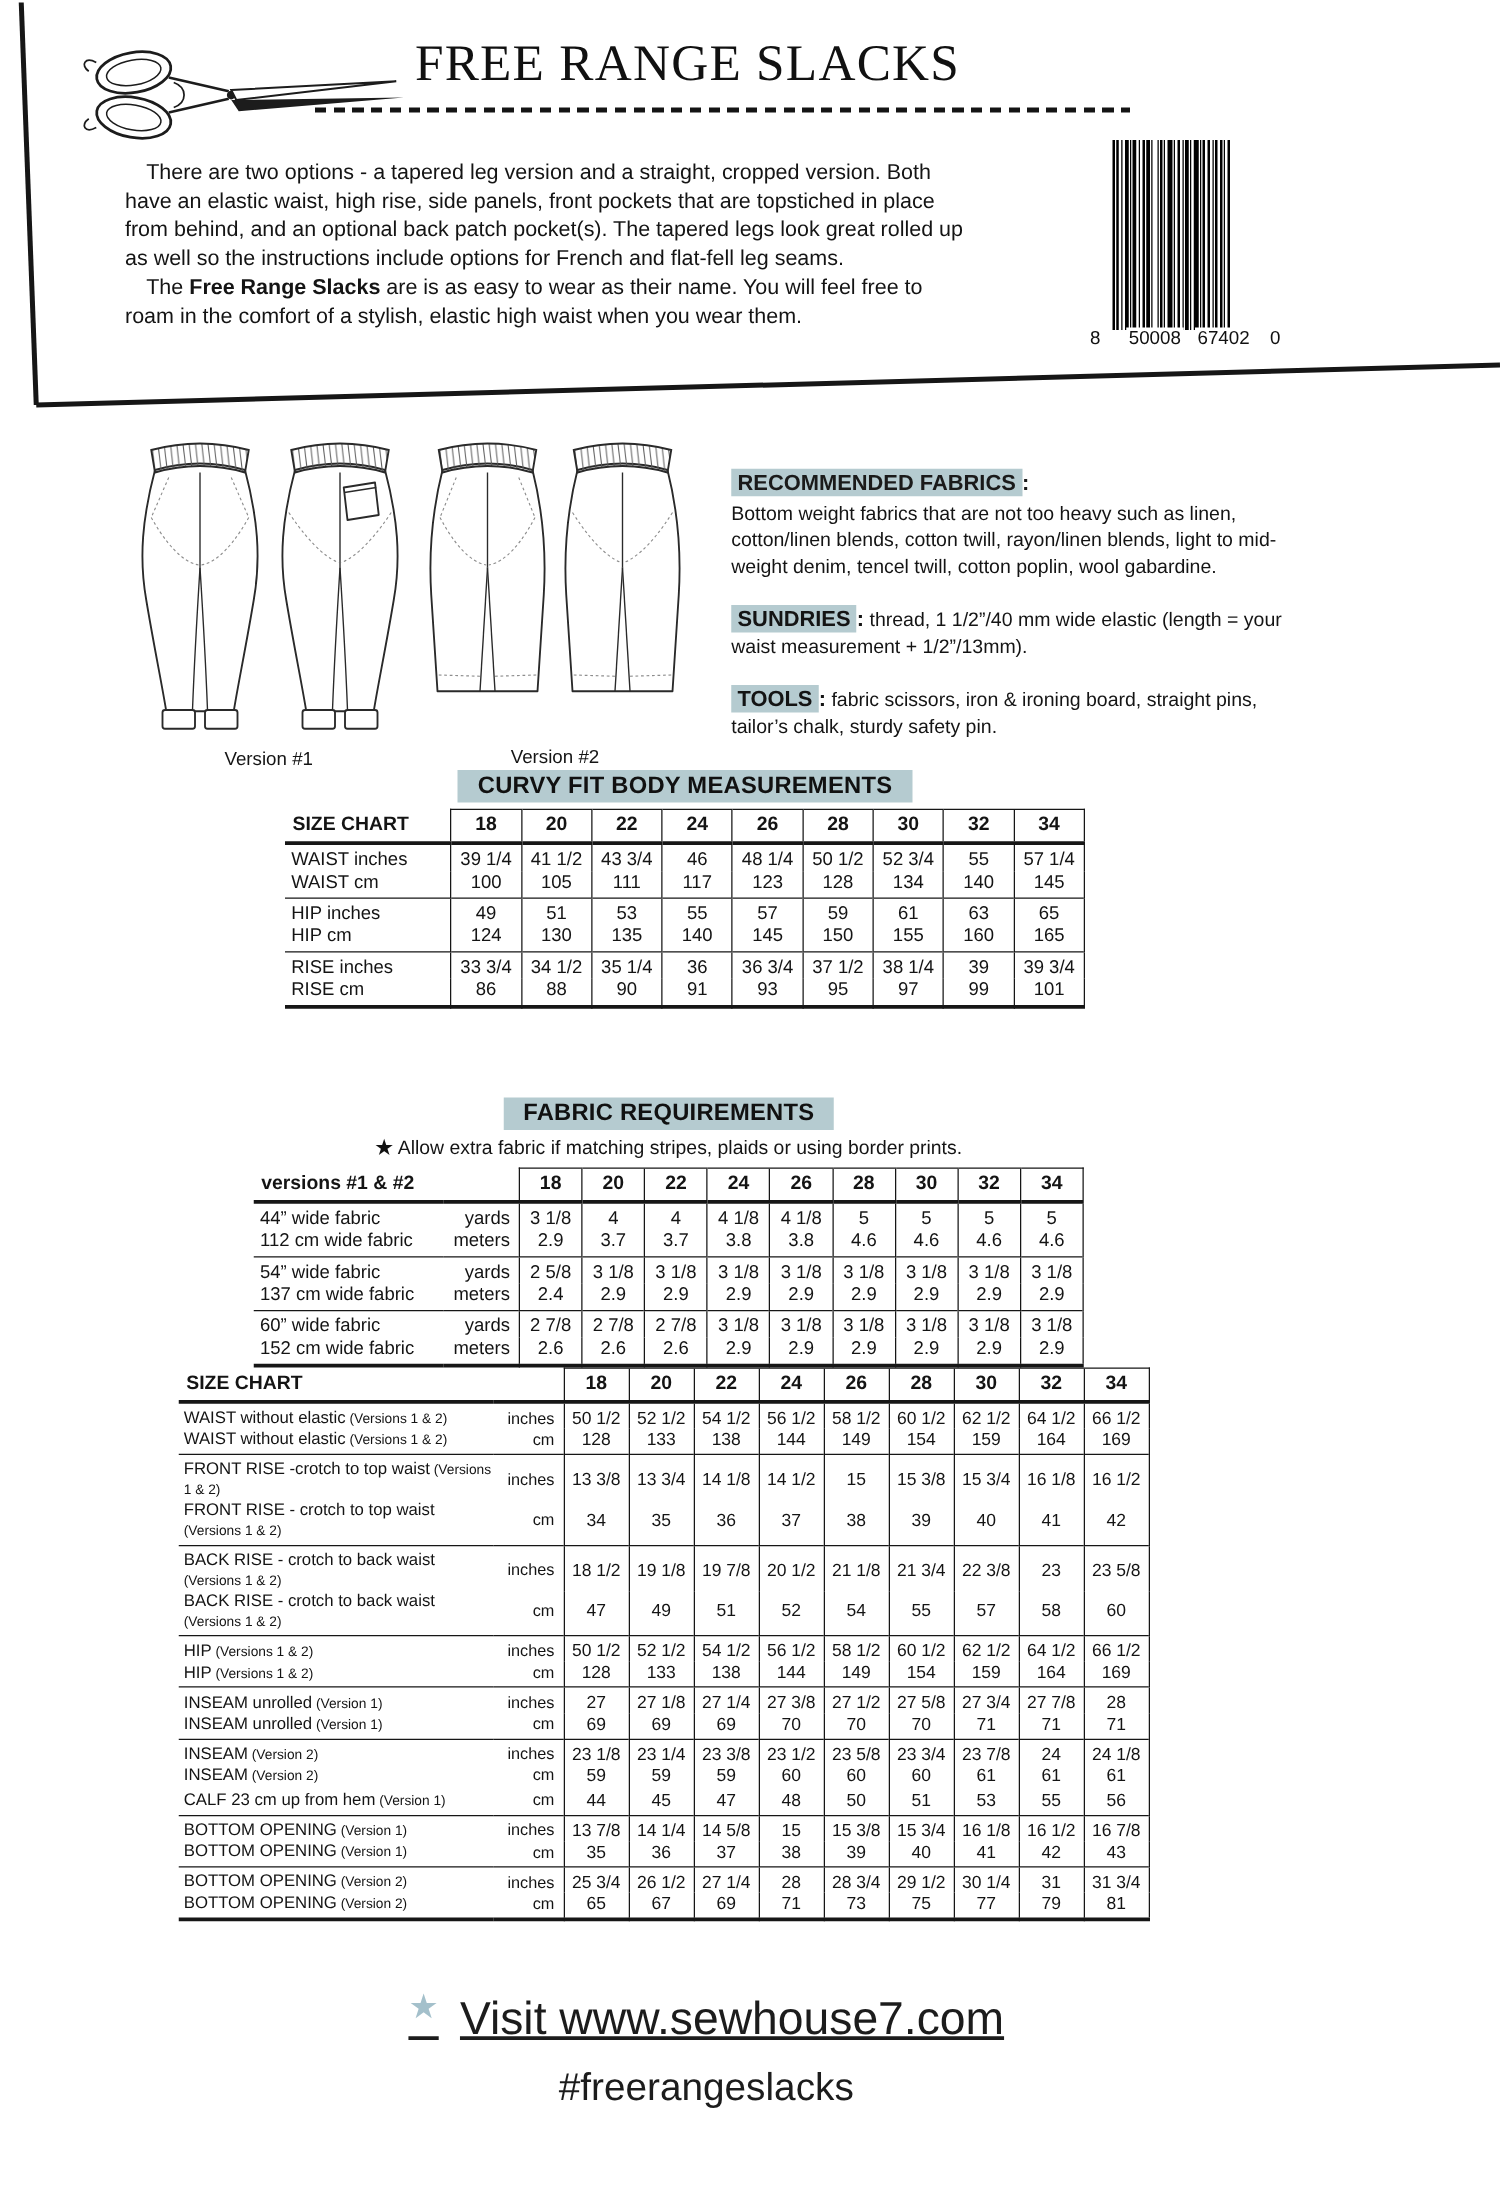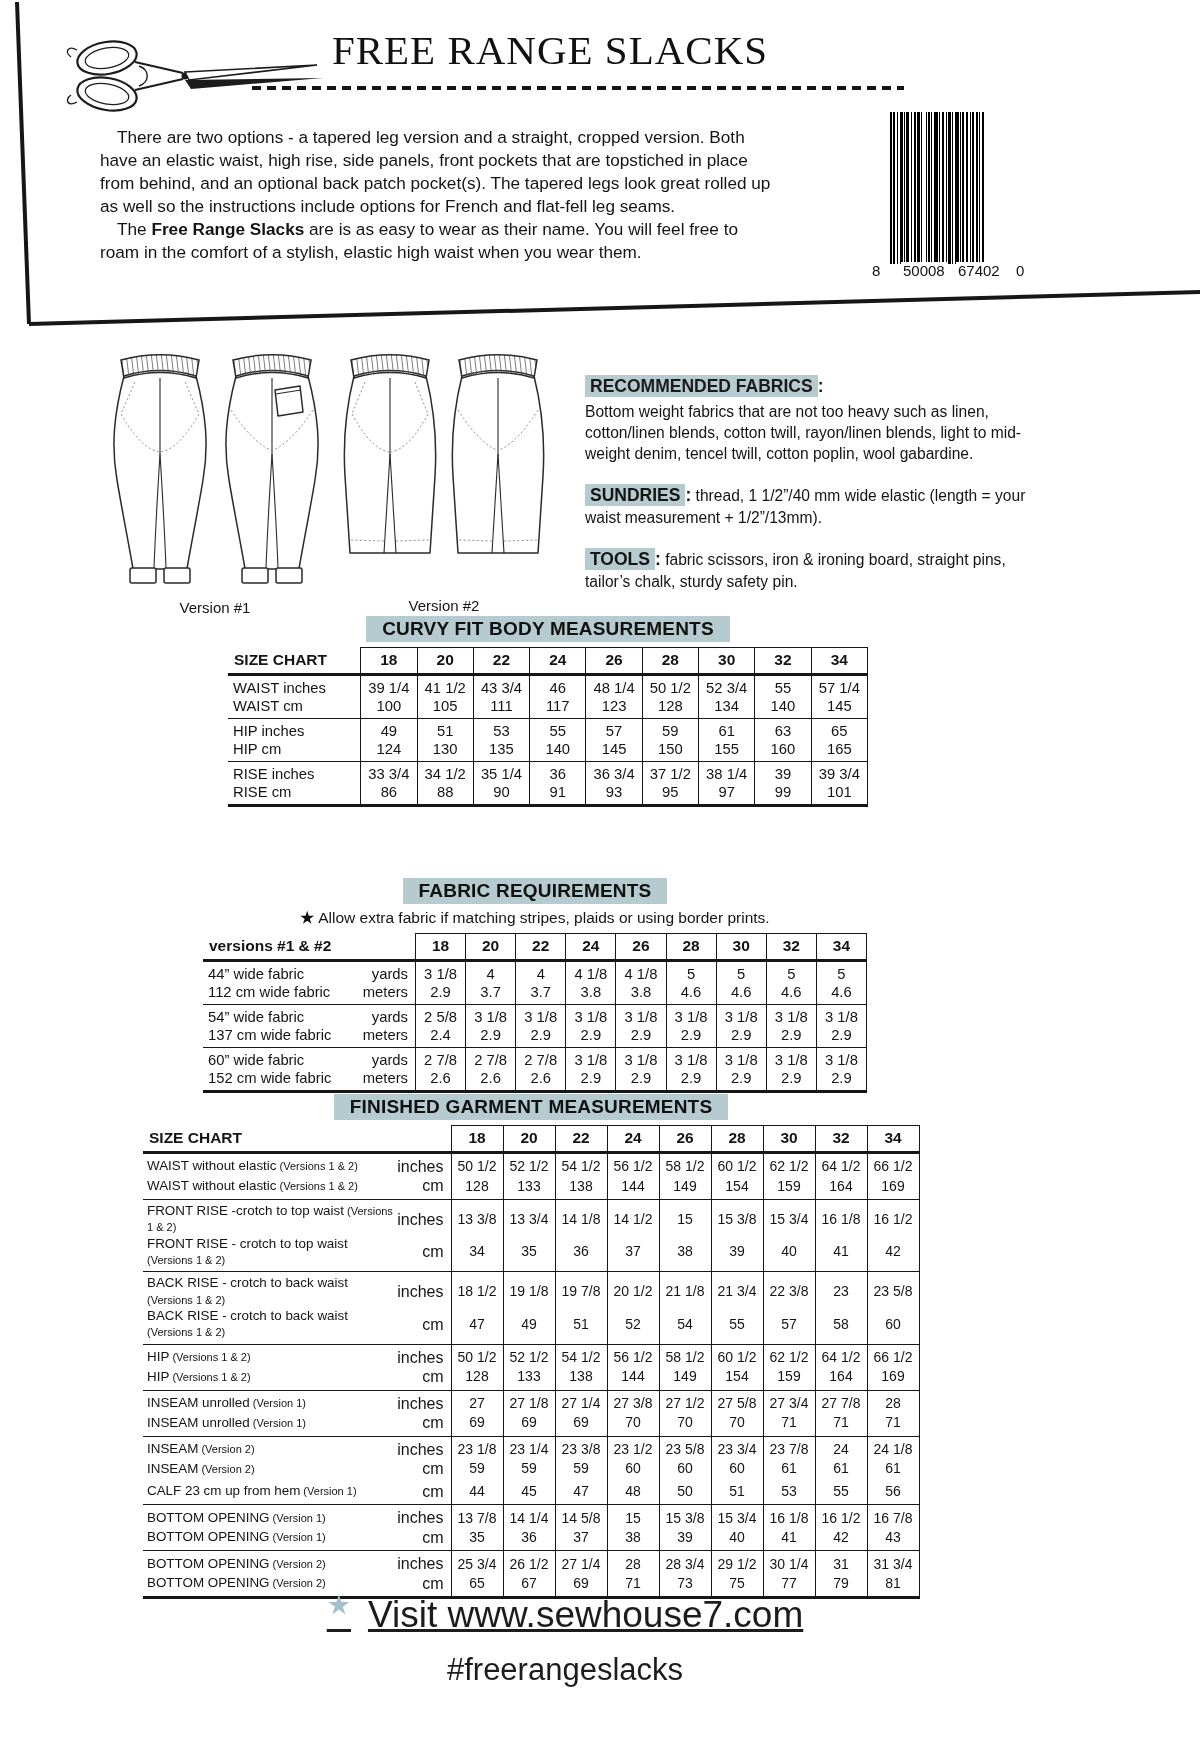--- a/index.html
+++ b/index.html
@@ -61,21 +61,21 @@
   .mtable td.lbl{text-align:left;padding-left:5px;}
   .mtable td.unit{text-align:right;padding-right:7px;}
   .mtable tr.r0 td{padding-top:3px;}
   .mtable tr.r1 td{padding-bottom:3px;}
   .sub{font-size:11px;}
   #curvy{left:228px;top:616px;width:640px;}
   #fabric{left:203px;top:878px;width:664px;}
   #garment{left:143px;top:1094px;width:776px;}
   #garment .mtable tbody td{font-size:14px;}
   #garment .mtable td.lbl{font-size:13.4px;padding-left:4px;}
-  #garment .mtable td.unit{font-size:16px;}
+  #garment .mtable td.unit{font-size:13px;}
 
   
   #footer{left:0;top:1594px;width:1130px;text-align:center;color:#1c1c1c;}
   #footer .l1{font-size:37px;text-decoration:underline;}
   .foot-star{color:var(--star);font-size:27px;position:relative;top:-13px;margin-right:17px;}
   #footer .l2{font-size:31px;margin-top:16px;}
 </style>
 </head>
 <body>
 
@@ -414,21 +414,20 @@
               <td class="v">2.9</td>
               <td class="v">2.9</td>
               <td class="v">2.9</td>
             </tr>
           </tbody>
         </table>
       </div>
   </div>
 
   <div id="garment" class="abs">
-    <div class="title-wrap"><span class="sect-title">FINISHED GARMENT MEASUREMENTS</span></div>
     <div id="garment-mount">
         <table class="mtable">
           <colgroup>
             <col style="width: 252px;">
             <col style="width: 56px;">
             <col style="width: 52px;">
             <col style="width: 52px;">
             <col style="width: 52px;">
             <col style="width: 52px;">
             <col style="width: 52px;">

